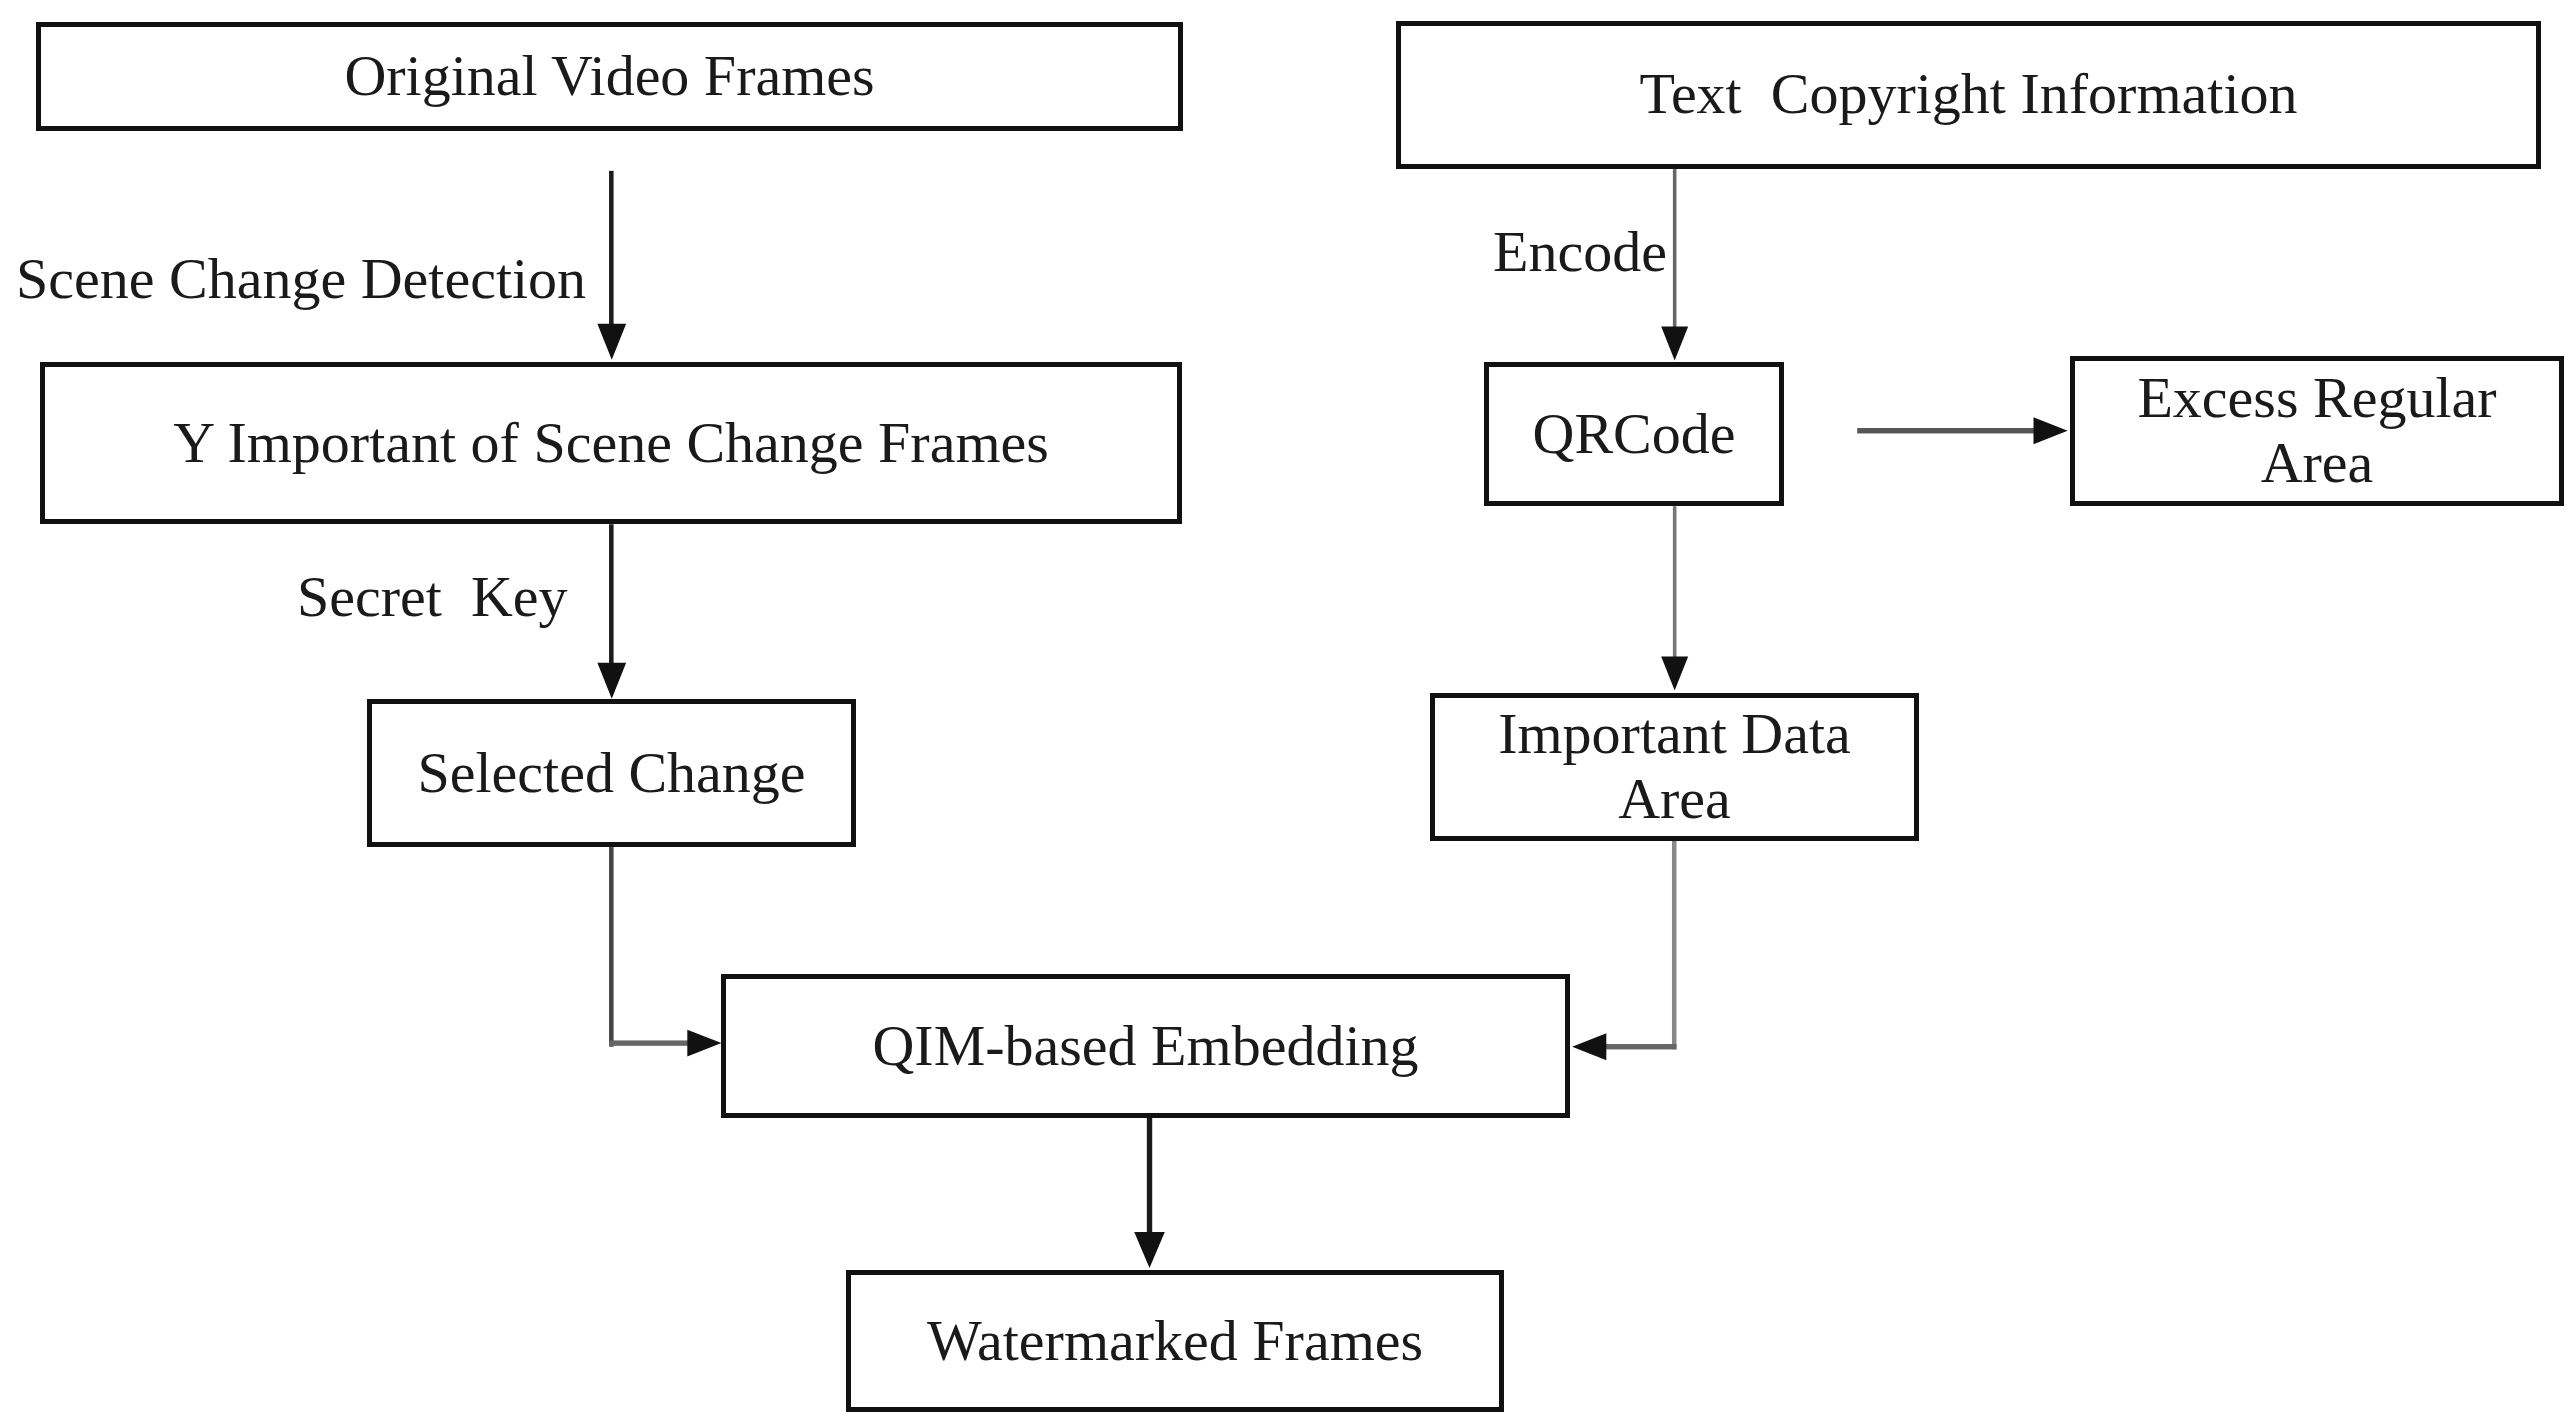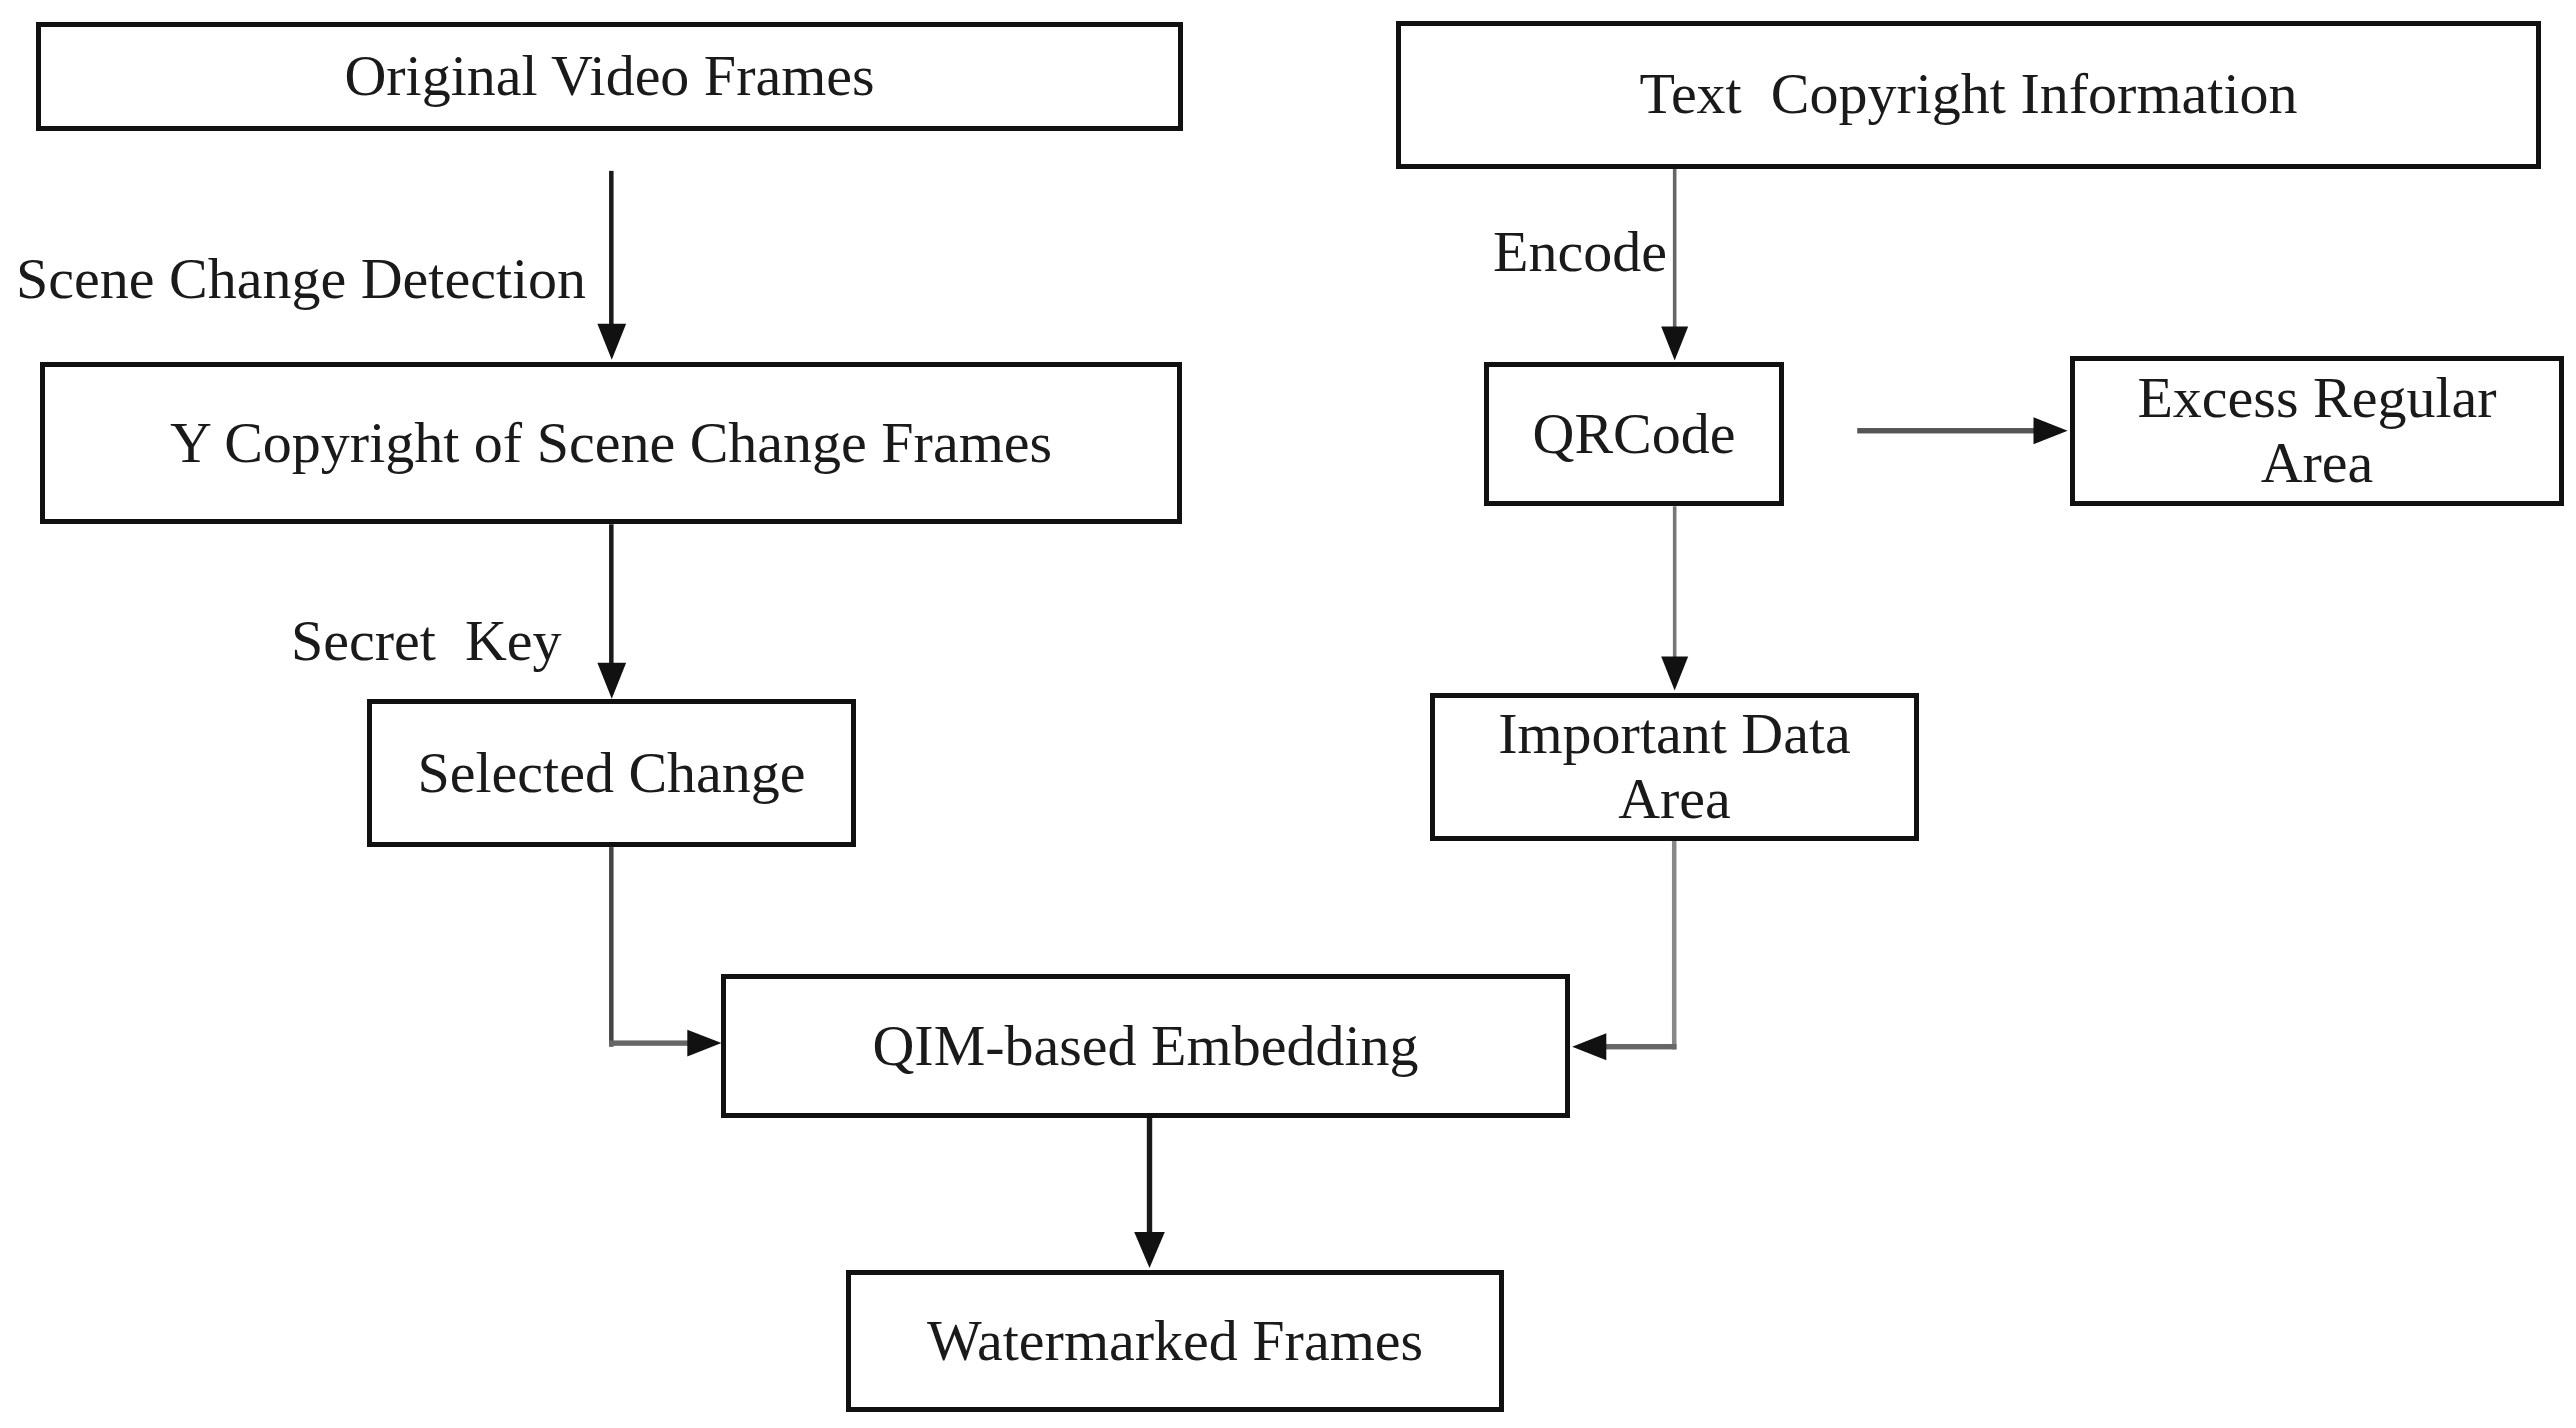--- a/index.html
+++ b/index.html
@@ -50,21 +50,21 @@
   #n-y-component           { left: 40px;   top: 362px;  width: 1142px; height: 162px; }
   #n-selected-blocks       { left: 367px;  top: 699px;  width: 489px;  height: 148px; }
   #n-qim-embedding         { left: 721px;  top: 974px; width: 849px;  height: 144px; }
   #n-watermarked-frames    { left: 846px;  top: 1270px; width: 658px;  height: 142px; }
   #n-text-copyright        { left: 1396px; top: 20.7px;   width: 1145px; height: 148px; text-align: right; }
   #n-qrcode                { left: 1484px; top: 362px;  width: 300px;  height: 144px; }
   #n-excess-regular        { left: 2070px; top: 356px;  width: 494px;  height: 150px; }
   #n-important-data        { left: 1430px; top: 693px;  width: 489px;  height: 148px; }
   
   #lbl-scene-change { left: 16px;   top: 250px; }
-  #lbl-secret-key   { left: 291px;  top: 568px; margin-top: 44px; }
+  #lbl-secret-key   { left: 297px;  top: 568px; }
   #lbl-encode       { left: 1493px; top: 223px; }
 </style>
 </head>
 <body>
 
 <div class="canvas">
 
   <svg class="arrow-layer" viewBox="0 0 2864 1588" aria-hidden="true">
 
     <g>
@@ -108,21 +108,21 @@
       <rect x="1275" y="1243" width="6" height="131" fill="#1a1a1a"></rect>
       <polygon points="1278,1410 1261,1370 1295,1370" fill="#111111"></polygon>
     </g>
   </svg>
 
   <div class="node" id="n-original-video-frames">
     <span class="box-label">Original Video Frames</span>
   </div>
 
   <div class="node" id="n-y-component">
-    <span class="box-label">Y Copyright of Scene Change Frames</span>
+    <span class="box-label">Y Important of Scene Change Frames</span>
   </div>
 
   <div class="node" id="n-selected-blocks">
     <span class="box-label">Selected Change</span>
   </div>
 
   <div class="node" id="n-qim-embedding">
     <span class="box-label">QIM-based Embedding</span>
   </div>
 

